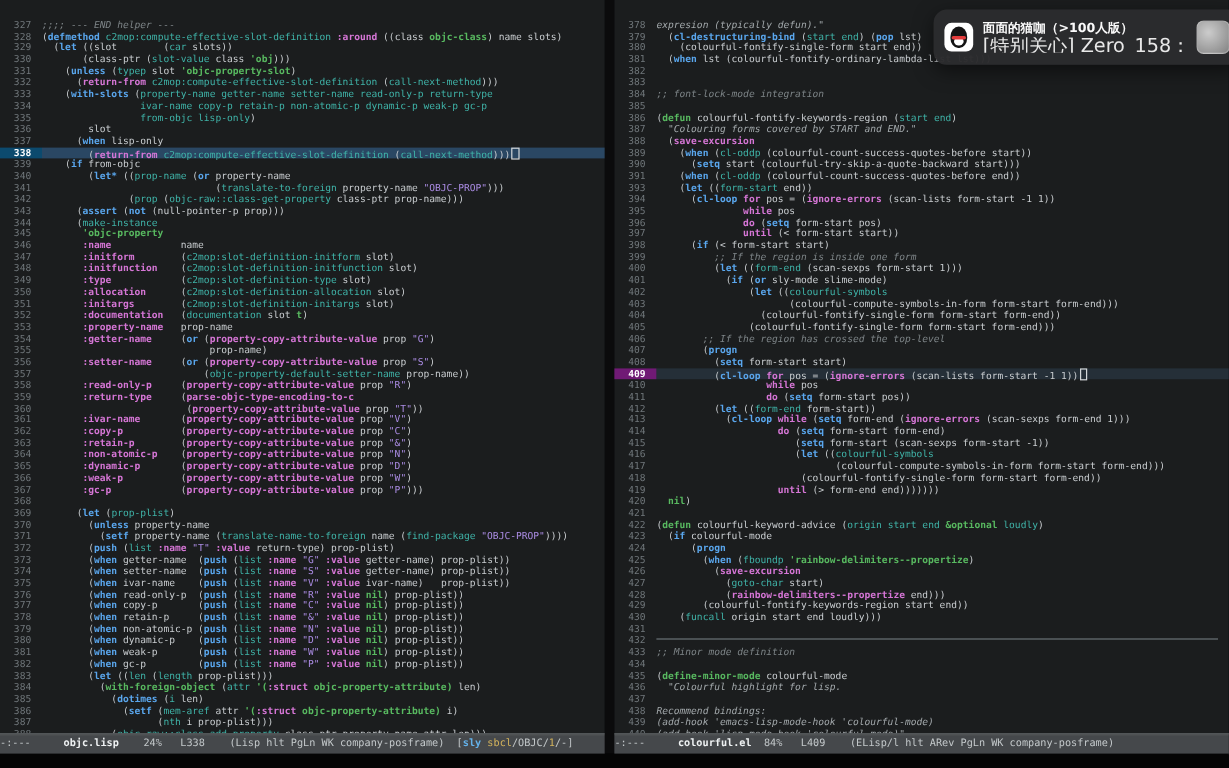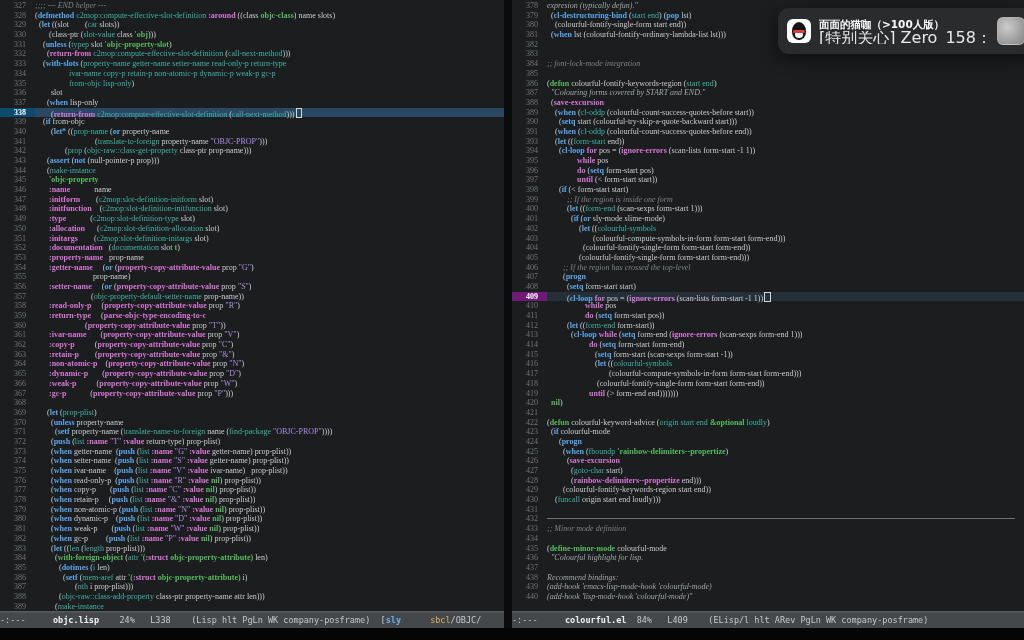--- a/index.html
+++ b/index.html
@@ -1,40 +1,40 @@
 <!DOCTYPE html>
 <html><head>
 <meta charset="utf-8">
 <style>
   html,body{margin:0;padding:0;width:1024px;height:640px;overflow:hidden;background:#060607;}
   body{font-family:"DejaVu Sans Mono",monospace;}
   .window{position:absolute;top:0;height:628px;background:#1b1d1e;}
   #win-left{left:0;width:504px;}
   #win-right{left:512px;width:512px;}
   #window-divider{position:absolute;left:504px;top:0;width:8px;height:628px;background:#0b0b0c;}
-  .code-lines{position:absolute;top:1px;left:0;right:0;font-family:Liberation Serif, serif;}
+  .code-lines{position:absolute;top:16px;left:0;right:0;}
   .row{display:flex;height:9.7px;line-height:9.7px;font-size:8px;white-space:pre;}
   .ln{width:26px;text-align:right;padding-right:9px;color:#70777b;flex:none;}
   .codeline{flex:1;position:relative;}
   .row.hl-strong .codeline{background:#2a4763;}
   .row.hl-strong .ln{background:#0c4a6e;color:#ffffff;font-weight:bold;}
   .row.hl-soft .codeline{background:rgba(66,96,124,.28);}
   .row.hl-soft .ln{background:#701a75;color:#ffffff;font-weight:bold;text-align:right;}
   .t-d{color:#c9cdd0;}
   .t-c{color:#7d8487;font-style:italic;}
   .t-o{color:#a2a8ab;font-style:italic;}
   .t-k{color:#5aa7ee;font-weight:bold;}
   .t-f{color:#3fb3a8;}
   .t-g{color:#58b960;font-weight:bold;}
   .t-p{color:#d676d6;font-weight:bold;}
   .t-s{color:#ab8ce4;}
   .t-md{color:#c3c8ca;}
   .t-mf{color:#eef1f2;font-weight:bold;margin-left:12px;}
   .t-mb{color:#64b2ea;font-weight:bold;}
-  .t-my{color:#d3b35c;margin-left:24px;}
+  .t-my{color:#d3b35c;}
   .cursor{display:inline-block;width:4.6px;height:8px;border:1px solid #d4d8da;margin-left:1px;vertical-align:-1px;}
   .ff{display:inline-block;width:468px;border-top:1px solid #6a7378;vertical-align:middle;margin-bottom:3px;}
   .modeline{position:absolute;left:0;right:0;top:611px;height:17px;background:#45484b;border-top:1px solid #575b5e;box-shadow:inset 0 1px 0 rgba(255,255,255,.06);font-size:8.5px;line-height:16px;white-space:pre;overflow:hidden;}
   #minibuffer{position:absolute;left:0;top:628px;width:1024px;height:12px;background:#050505;}
   #notification{position:absolute;left:778px;top:8px;width:238px;height:46px;background:rgba(43,43,45,.97);border-radius:11px;display:flex;align-items:center;padding:0 9px;gap:8px;box-shadow:0 5px 16px rgba(0,0,0,.5);z-index:20;font-family:"DejaVu Sans",sans-serif;}
   .qq{width:24px;height:24px;border-radius:6px;background:#ffffff;position:relative;flex:none;}
   .qq .qb{position:absolute;left:5px;top:3px;width:14px;height:18px;background:#141414;border-radius:50% 50% 46% 46%;}
   .qq .qw{position:absolute;left:8px;top:12px;width:8px;height:7px;background:#ffffff;border-radius:50%;}
   .qq .qr{position:absolute;left:6px;top:11px;width:12px;height:3px;background:#e23b3b;border-radius:2px;}
   .ntext{flex:1;min-width:0;overflow:hidden;}

